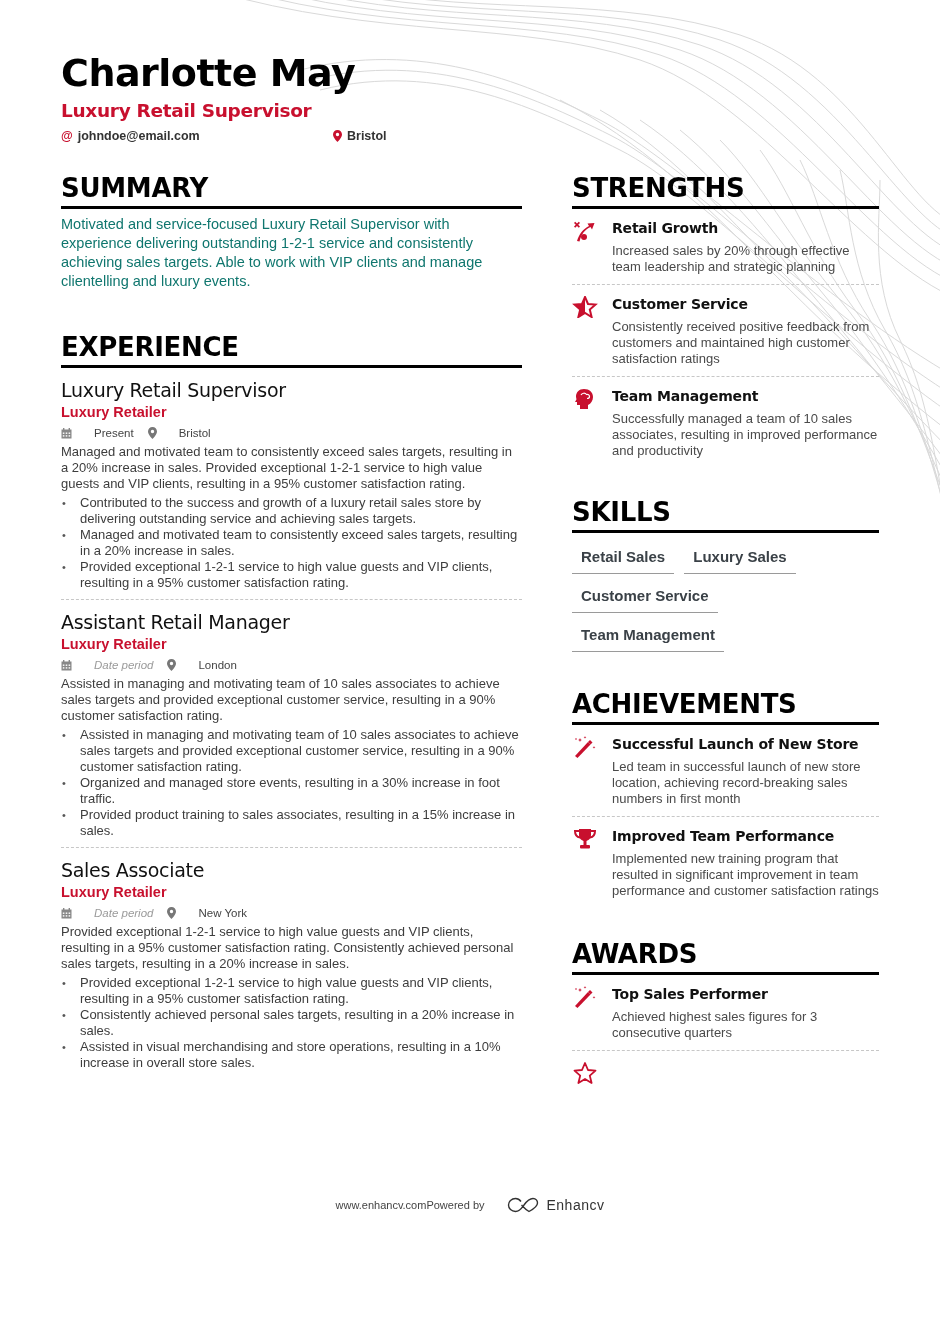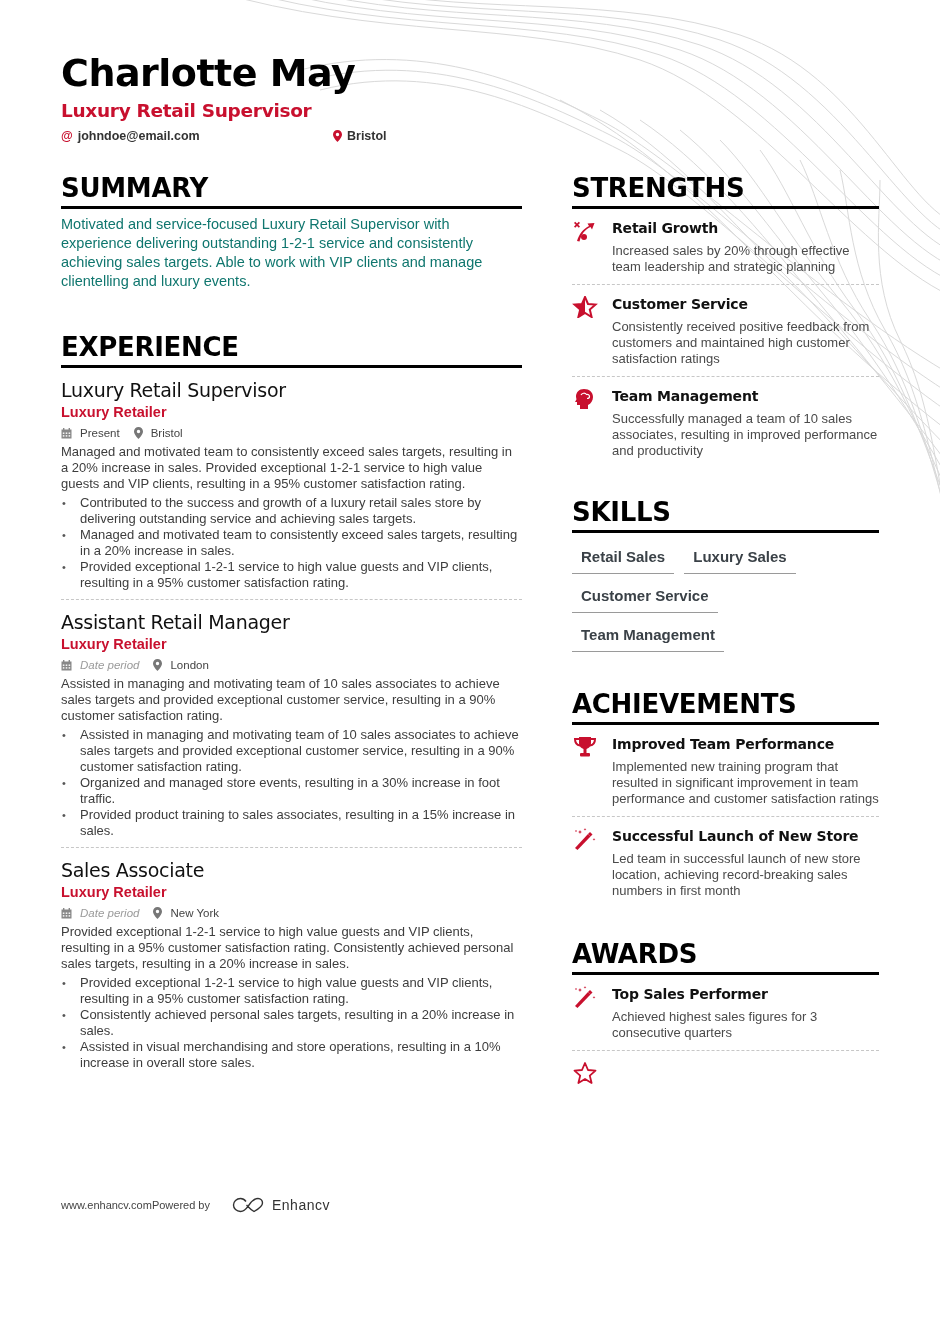--- a/index.html
+++ b/index.html
@@ -22,42 +22,42 @@
   .right { position: absolute; left: 572px; top: 172px; width: 307px; }
 
   .summary-text { font-size: 14.5px; line-height: 19px; color: #0f766e; margin-top: 6px; }
 
   .exp-section { margin-top: 40px; }
   .job { padding: 10px 0 8px; border-bottom: 1px dashed #c7c7c7; }
   .job:last-child { border-bottom: none; }
   .job-title { font-family: "DejaVu Sans", sans-serif; font-size: 19px; color: #111; line-height: 24px; letter-spacing: -0.3px; font-weight: normal; }
   .job-company { font-family: "Liberation Sans", sans-serif; font-weight: bold; font-size: 14.5px; color: #c8102e; line-height: 19px; margin-top: 1px; }
   .job-meta { display: flex; align-items: center; font-size: 11.5px; line-height: 16px; color: #444; margin-top: 3px; }
-  .meta-item { display: flex; align-items: center; gap: 8px; margin-right: 14px; }
+  .meta-item { display: flex; align-items: center; gap: 22px; margin-right: 14px; }
   .meta-item.muted { color: #9a9a9a; font-style: italic; }
   .job-desc { font-size: 13px; line-height: 16px; color: #3d3d3d; margin-top: 3px; }
   .bullets { list-style: none; margin-top: 3px; }
   .bullets li { position: relative; padding-left: 19px; font-size: 13px; line-height: 16px; color: #3d3d3d; }
   .bullets li::before { content: "•"; position: absolute; left: 1px; top: 0; color: #555; font-size: 11px; }
 
   .feature { display: flex; padding: 10px 0 9px; border-bottom: 1px dashed #c7c7c7; }
   .feature:last-child { border-bottom: none; }
   .feature-icon { width: 40px; flex-shrink: 0; padding-top: 1px; }
   .feature-icon svg { width: 26px; height: 22px; display: block; }
   .feature-body { flex: 1; }
   .feature-title { font-family: "DejaVu Sans", sans-serif; font-weight: bold; font-size: 14px; color: #111; line-height: 19px; letter-spacing: -0.2px; }
   .feature-desc { font-size: 13px; line-height: 16px; color: #4a4a4a; margin-top: 5px; }
 
   .r-section { margin-top: 28px; }
   .r-section.first { margin-top: 0; }
 
   .skills { display: flex; flex-wrap: wrap; gap: 0 10px; padding-top: 8px; }
   .skill { font-weight: bold; font-size: 15px; color: #3a4147; padding: 7px 9px 7px 9px; border-bottom: 1.5px solid #9a9a9a; margin-bottom: 6px; line-height: 18px; }
 
-  .footer { position: absolute; left: 61px; right: 61px; top: 1197px; display: flex; justify-content: flex-start; align-items: center; font-size: 11px; color: #444; }
+  .footer { position: absolute; left: 61px; right: 61px; top: 1197px; display: flex; justify-content: center; align-items: center; font-size: 11px; color: #444; }
   .powered { display: flex; align-items: center; gap: 22px; }
   .brand { display: flex; align-items: center; gap: 6px; font-size: 14px; color: #333; letter-spacing: 0.5px; }
 </style>
 </head>
 <body>
 
 <svg class="bg-waves" viewBox="0 0 940 620" preserveAspectRatio="none">
   <g fill="none" stroke="#d9d9d9" stroke-width="1">
     <path d="M210 -10 C 380 40, 520 20, 640 60 S 860 260, 960 300"></path>
     <path d="M240 -10 C 400 35, 540 15, 660 55 S 870 250, 960 285"></path>
@@ -272,48 +272,48 @@
         <span class="skill">Team Management</span>
       </div>
     </section>
 
     <section class="r-section" style="margin-top:30px;">
       <h2 class="section-title">ACHIEVEMENTS</h2>
 
       <div class="feature">
         <div class="feature-icon">
           <svg viewBox="0 0 26 22">
-            <path d="M7 1h12v6c0 3.5-2.5 6-6 6s-6-2.5-6-6z" fill="#c8102e"></path>
-            <path d="M7 3H3c0 4 2 6 5 6.5M19 3h4c0 4-2 6-5 6.5" fill="none" stroke="#c8102e" stroke-width="2"></path>
-            <rect x="11.5" y="12" width="3" height="5" fill="#c8102e"></rect>
-            <rect x="8" y="17" width="10" height="3.5" rx="1" fill="#c8102e"></rect>
-          </svg>
-        </div>
-        <div class="feature-body">
-          <div class="feature-title">Improved Team Performance</div>
-          <div class="feature-desc">Implemented new training program that resulted in significant improvement in team performance and customer satisfaction ratings</div>
-        </div>
-      </div>
-
-      <div class="feature">
-        <div class="feature-icon">
-          <svg viewBox="0 0 26 22">
             <path d="M3 20L16 6l2.5 2.5L5.5 22z" fill="#c8102e"></path>
             <path d="M16 6l2-2 2.5 2.5-2 2z" fill="#c8102e"></path>
             <g fill="#c8102e">
                 <path d="M8 2l.6 1.4L10 4l-1.4.6L8 6l-.6-1.4L6 4l1.4-.6z"></path>
                 <path d="M13 0l.4 1 1 .4-1 .4-.4 1-.4-1-1-.4 1-.4z"></path>
                 <path d="M22 10l.4 1 1 .4-1 .4-.4 1-.4-1-1-.4 1-.4z"></path>
                 <circle cx="4" cy="3" r=".8"></circle>
               </g>
           </svg>
         </div>
         <div class="feature-body">
           <div class="feature-title">Successful Launch of New Store</div>
           <div class="feature-desc">Led team in successful launch of new store location, achieving record-breaking sales numbers in first month</div>
+        </div>
+      </div>
+
+      <div class="feature">
+        <div class="feature-icon">
+          <svg viewBox="0 0 26 22">
+            <path d="M7 1h12v6c0 3.5-2.5 6-6 6s-6-2.5-6-6z" fill="#c8102e"></path>
+            <path d="M7 3H3c0 4 2 6 5 6.5M19 3h4c0 4-2 6-5 6.5" fill="none" stroke="#c8102e" stroke-width="2"></path>
+            <rect x="11.5" y="12" width="3" height="5" fill="#c8102e"></rect>
+            <rect x="8" y="17" width="10" height="3.5" rx="1" fill="#c8102e"></rect>
+          </svg>
+        </div>
+        <div class="feature-body">
+          <div class="feature-title">Improved Team Performance</div>
+          <div class="feature-desc">Implemented new training program that resulted in significant improvement in team performance and customer satisfaction ratings</div>
         </div>
       </div>
     </section>
 
     <section class="r-section" style="margin-top:30px;">
       <h2 class="section-title">AWARDS</h2>
 
       <div class="feature">
         <div class="feature-icon">
           <svg viewBox="0 0 26 22">

